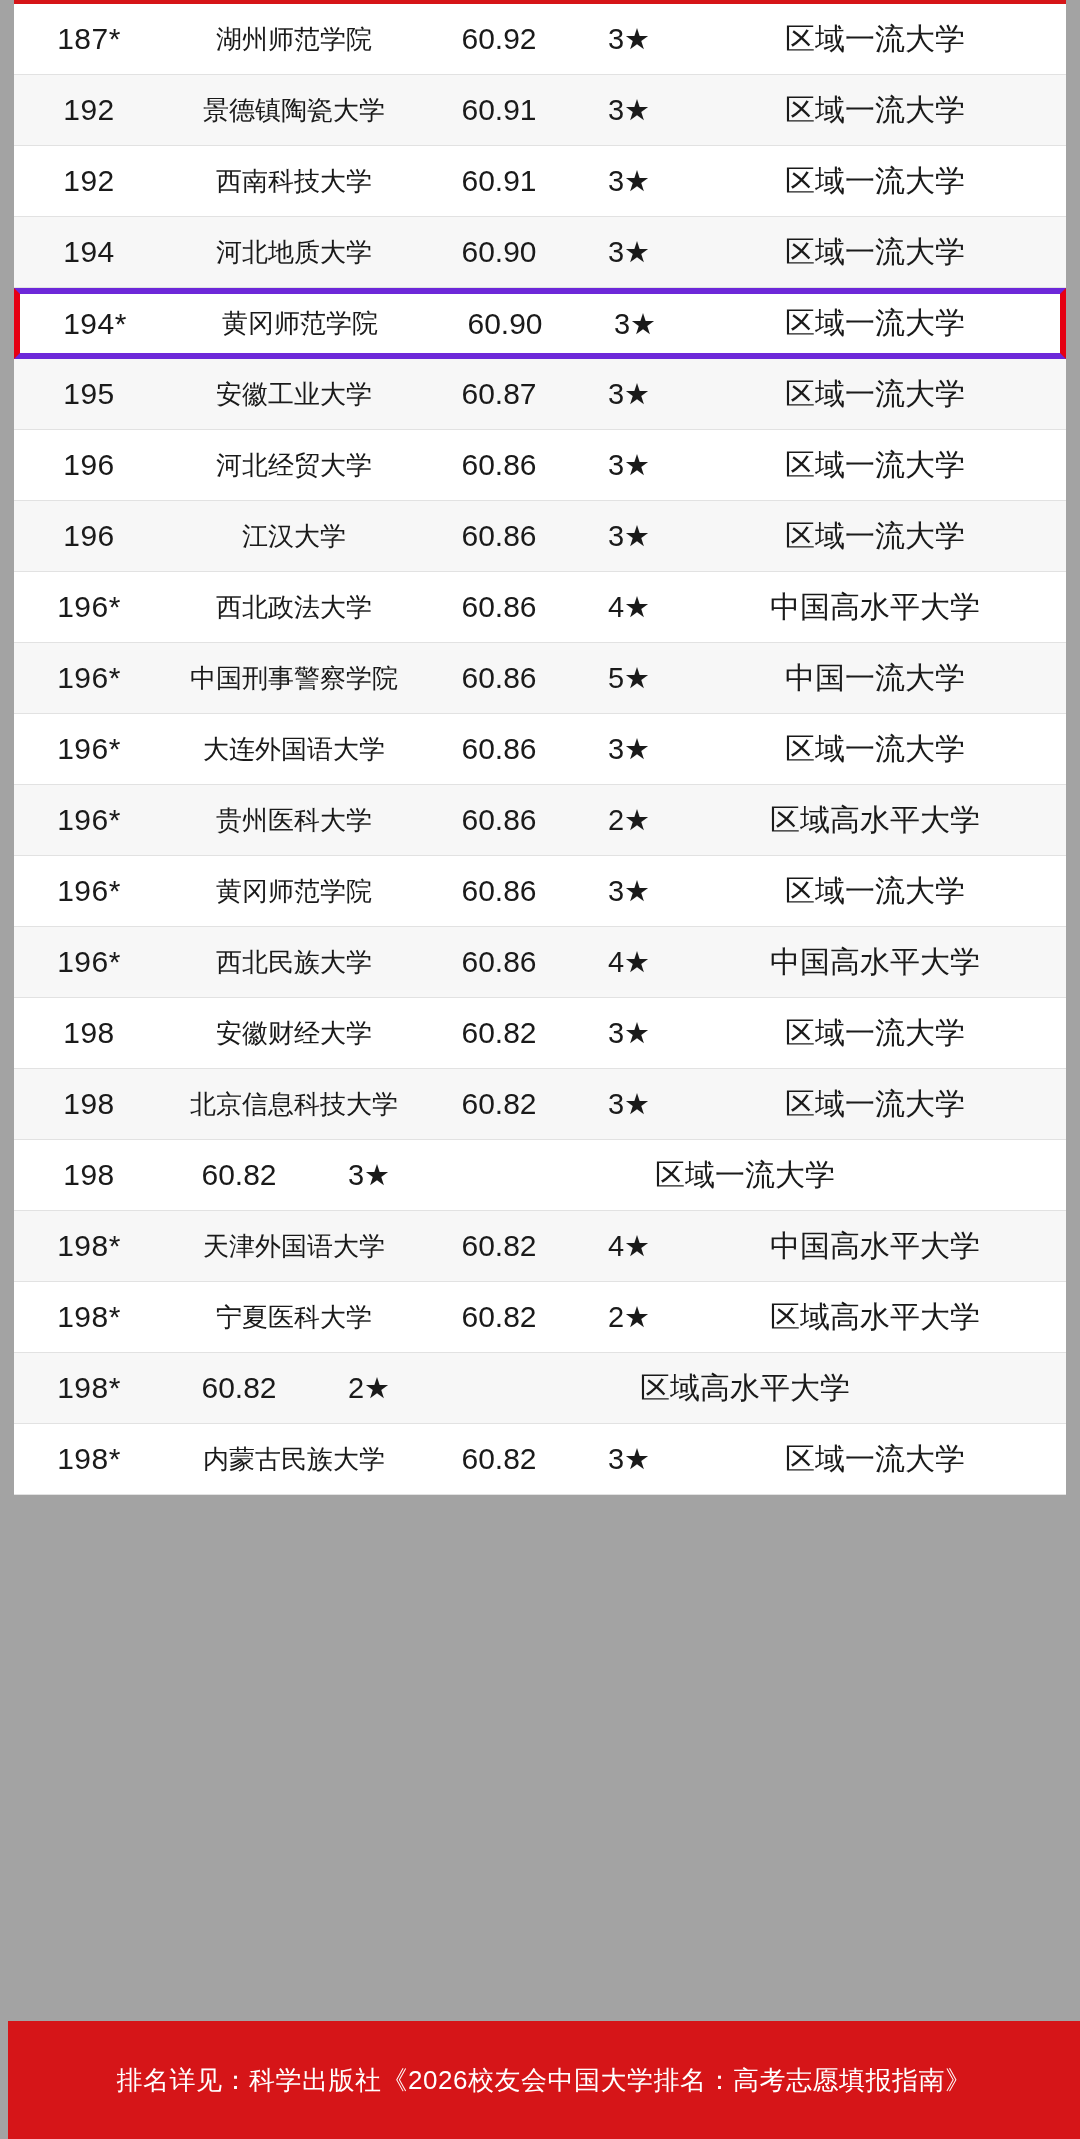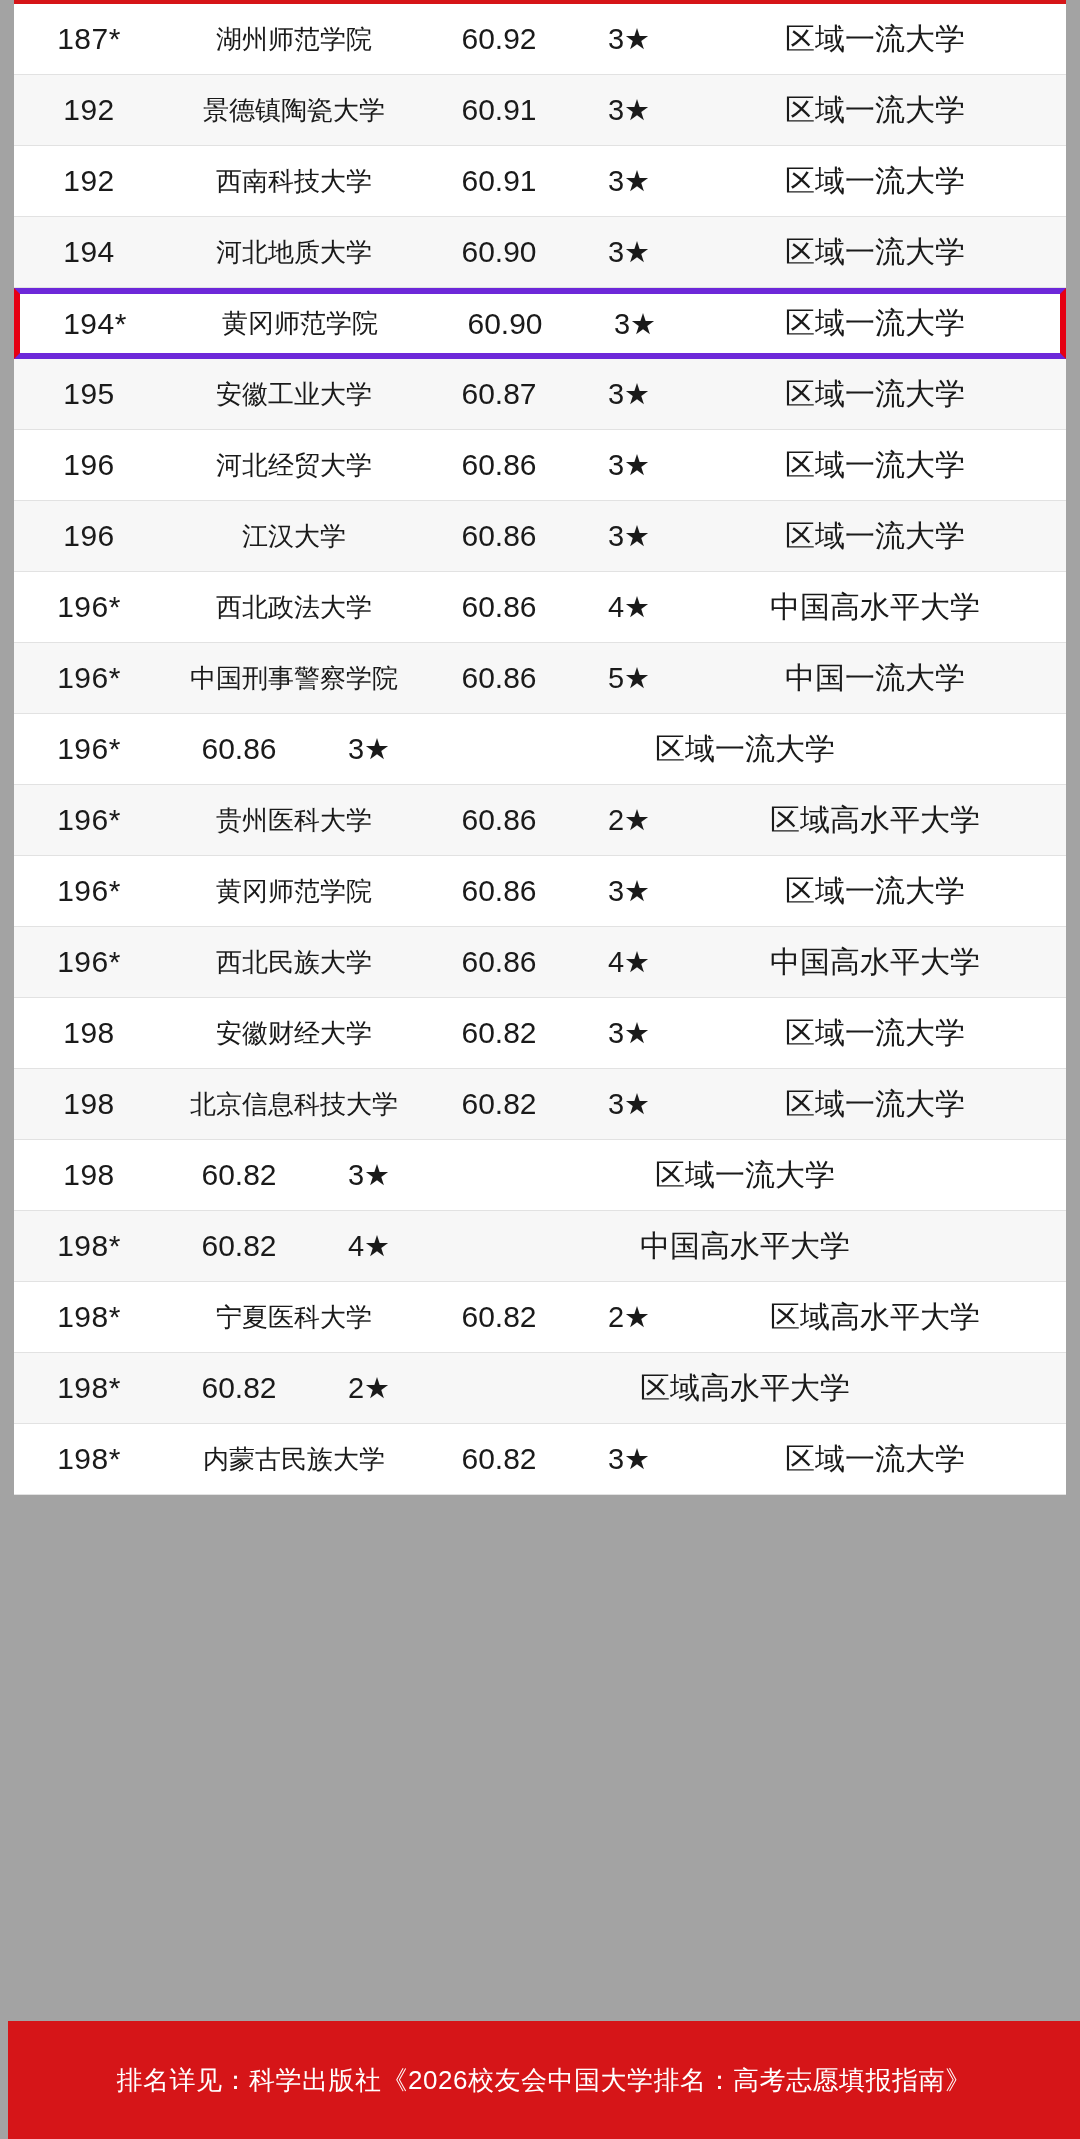--- a/index.html
+++ b/index.html
@@ -169,20 +169,21 @@
       </div>
       <div class="row alt">
         <div class="c-rank">196*</div>
         <div class="c-name">中国刑事警察学院</div>
         <div class="c-score">60.86</div>
         <div class="c-star">5★</div>
         <div class="c-level">中国一流大学</div>
       </div>
       <div class="row">
         <div class="c-rank">196*</div>
+        <div class="c-name">大连外国语大学</div>
         <div class="c-score">60.86</div>
         <div class="c-star">3★</div>
         <div class="c-level">区域一流大学</div>
       </div>
       <div class="row alt">
         <div class="c-rank">196*</div>
         <div class="c-name">贵州医科大学</div>
         <div class="c-score">60.86</div>
         <div class="c-star">2★</div>
         <div class="c-level">区域高水平大学</div>
@@ -216,20 +217,21 @@
         <div class="c-level">区域一流大学</div>
       </div>
       <div class="row">
         <div class="c-rank">198</div>
         <div class="c-score">60.82</div>
         <div class="c-star">3★</div>
         <div class="c-level">区域一流大学</div>
       </div>
       <div class="row alt">
         <div class="c-rank">198*</div>
+        <div class="c-name">天津外国语大学</div>
         <div class="c-score">60.82</div>
         <div class="c-star">4★</div>
         <div class="c-level">中国高水平大学</div>
       </div>
       <div class="row">
         <div class="c-rank">198*</div>
         <div class="c-name">宁夏医科大学</div>
         <div class="c-score">60.82</div>
         <div class="c-star">2★</div>
         <div class="c-level">区域高水平大学</div>

